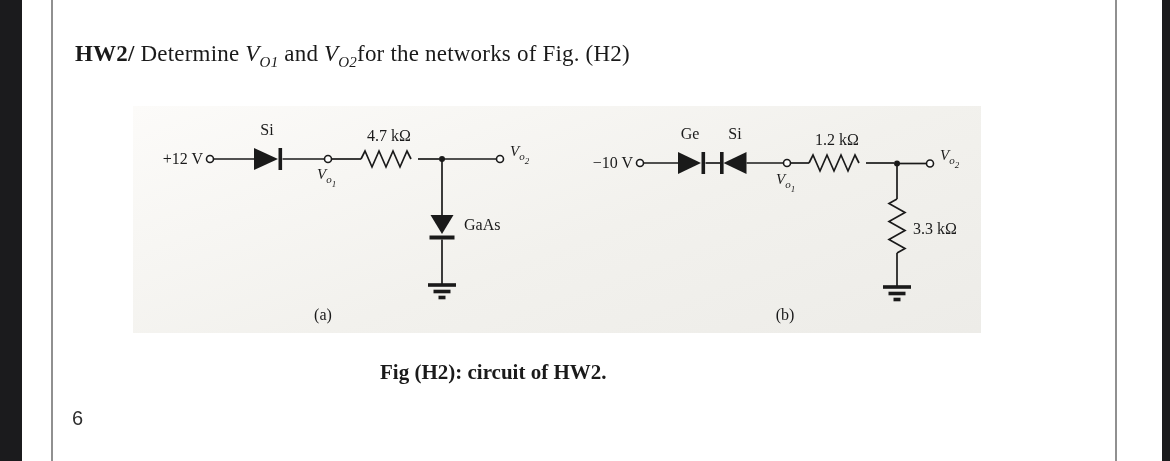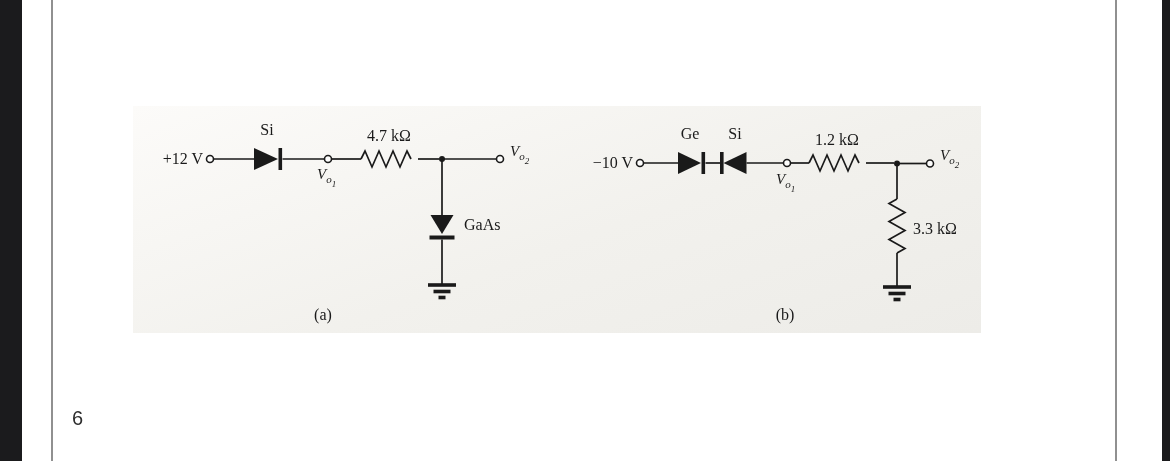--- a/index.html
+++ b/index.html
@@ -43,20 +43,21 @@
 </head>
 <body>
 
 <div id="canvas">
 
   <div class="edge-bar left"></div>
   <div class="edge-bar right"></div>
   <div class="page-rule left"></div>
   <div class="page-rule right"></div>
 
+  <div class="title"><b>HW2/</b><span> Determine </span><span class="v">V</span><sub>O1</sub><span> and </span><span class="v">V</span><sub>O2</sub><span>for the networks of Fig. (H2)</span></div>
 
   <div class="figure">
     <svg width="848" height="227" viewBox="0 0 848 227">
 
       <g>
         <text x="70" y="58" text-anchor="end" class="lbl">+12 V</text>
         <circle cx="77" cy="53" r="3.5" class="term"></circle>
         <line x1="80.5" y1="53" x2="121" y2="53" class="wire"></line>
 
         <text x="134" y="29" text-anchor="middle" class="lbl">Si</text>
@@ -130,16 +131,17 @@
           <line x1="750" y1="181" x2="778" y2="181" class="thick"></line>
           <line x1="755.5" y1="187.5" x2="772.5" y2="187.5" class="thick"></line>
           <line x1="760.5" y1="193.5" x2="767.5" y2="193.5" class="thick"></line>
         </g>
 
         <text x="652" y="214" text-anchor="middle" class="lbl">(b)</text>
       </g>
     </svg>
   </div>
 
+  <div class="caption">Fig (H2): circuit of HW2.</div>
 
   <div class="page-number">6</div>
 
 </div>
 
 </body></html>

